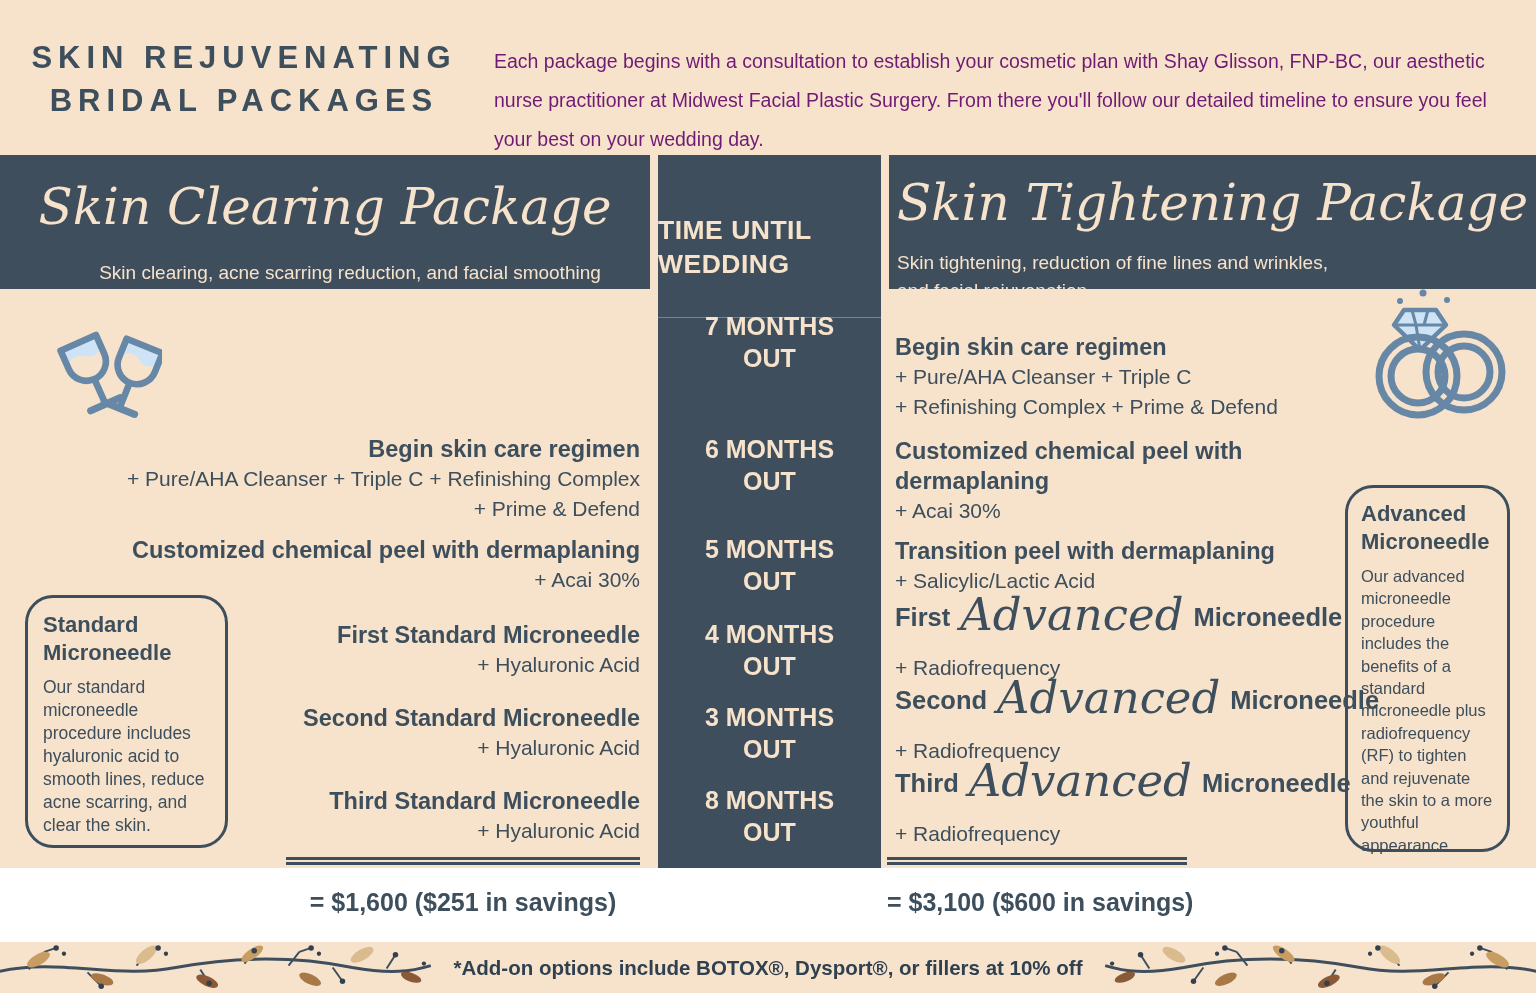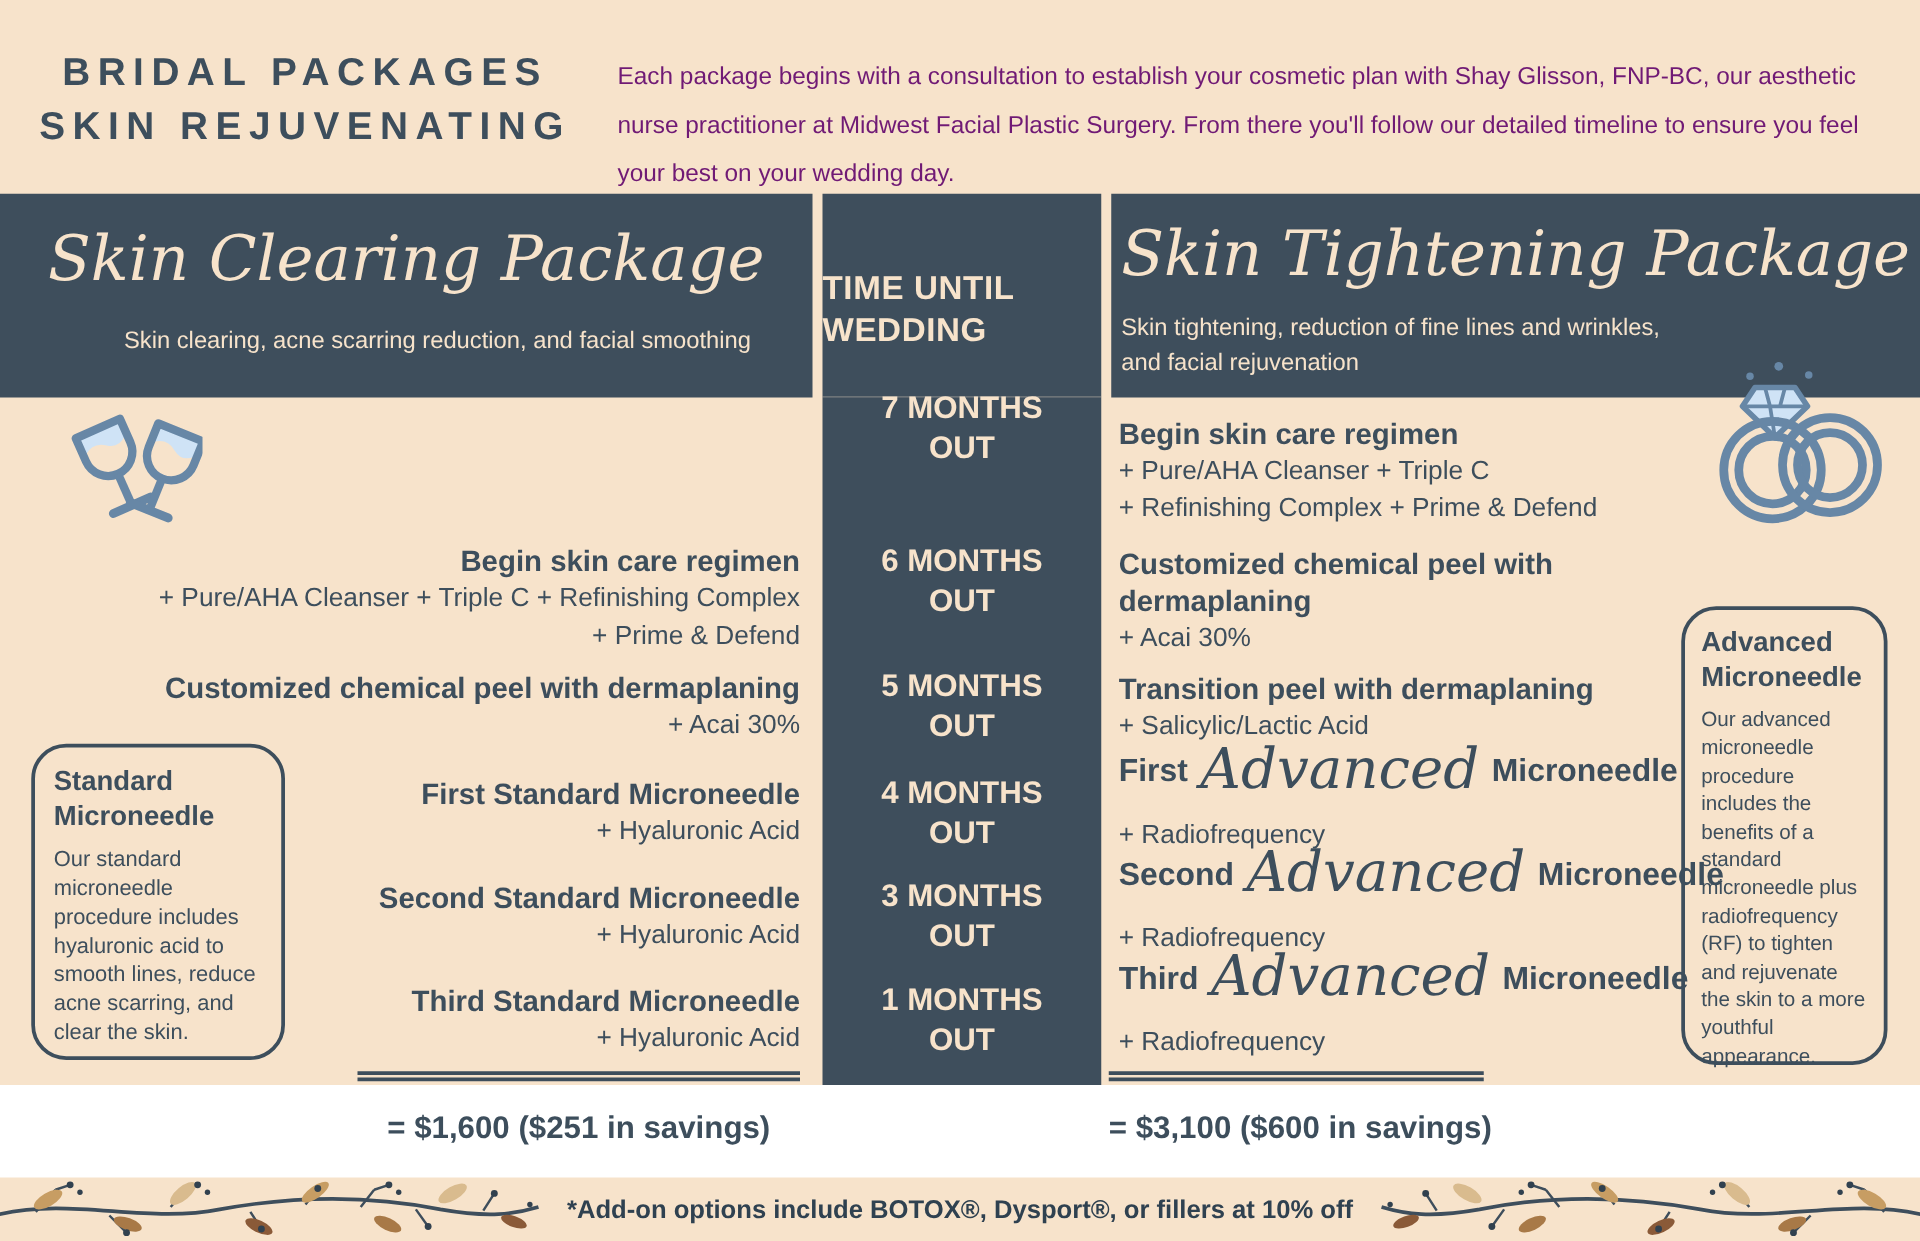--- a/index.html
+++ b/index.html
@@ -6,21 +6,21 @@
   .page{position:relative;width:1536px;height:993px;background:#ffffff;overflow:hidden;
         font-family:"Liberation Sans",sans-serif;color:#3d4e5c;}
   .cream-bg{position:absolute;left:0;top:0;width:1536px;height:868px;background:#f7e3cb;}
 
   
   .main-title{position:absolute;left:28px;top:36px;width:432px;text-align:center;
               font-weight:bold;font-size:31px;line-height:43px;letter-spacing:6px;color:#3d4e5c;}
   .intro{position:absolute;left:494px;top:22px;width:1020px;font-size:19.5px;line-height:39px;color:#701a75;}
 
   
-  .band{position:absolute;top:155px;height:163px;background:#3e4e5c;color:#f7e3cb;box-sizing:border-box;}
+  .band{position:absolute;top:155px;height:134px;background:#3e4e5c;color:#f7e3cb;box-sizing:border-box;}
   .band-left{left:0;width:650px;text-align:center;padding-top:6px;}
   .band-right{left:889px;width:647px;text-align:left;padding:2px 0 0 8px;}
   .script{font-family:"DejaVu Serif",cursive,serif;font-style:italic;font-weight:400;}
   .script-heading{font-size:50px;line-height:92px;white-space:nowrap;}
   .band-sub{font-size:19px;line-height:28px;}
   .band-left .band-sub{padding:6px 10px 0 60px;}
   .band-right .band-sub{padding-left:0;}
 
   
   .center-col{position:absolute;left:658px;top:155px;width:223px;height:713px;background:#3e4e5c;color:#f7e3cb;}
@@ -67,22 +67,22 @@
   .champagne{position:absolute;left:56px;top:330px;width:106px;height:112px;}
   .rings{position:absolute;left:1372px;top:284px;width:134px;height:138px;}
 </style>
 </head>
 <body>
 
 <div class="page">
   <div class="cream-bg"></div>
 
   <div class="main-title">
+    <div>SKIN REJUVENATING</div>
     <div>BRIDAL PACKAGES</div>
-    <div>SKIN REJUVENATING</div>
   </div>
   <p class="intro">Each package begins with a consultation to establish your cosmetic plan with Shay Glisson, FNP-BC, our aesthetic nurse practitioner at Midwest Facial Plastic Surgery. From there you'll follow our detailed timeline to ensure you feel your best on your wedding day.</p>
 
   <div class="band band-left">
     <div class="script script-heading">Skin Clearing Package</div>
     <div class="band-sub">Skin clearing, acne scarring reduction, and facial smoothing</div>
   </div>
 
   <div class="band band-right">
     <div class="script script-heading">Skin Tightening Package</div>
@@ -92,21 +92,21 @@
     </div>
   </div>
 
   <div class="center-col">
     <div class="timeline-header">TIME UNTIL WEDDING</div>
     <div class="slot" style="top:155px"><span>7 MONTHS OUT</span></div>
     <div class="slot" style="top:278px"><span>6 MONTHS OUT</span></div>
     <div class="slot" style="top:378px"><span>5 MONTHS OUT</span></div>
     <div class="slot" style="top:463px"><span>4 MONTHS OUT</span></div>
     <div class="slot" style="top:546px"><span>3 MONTHS OUT</span></div>
-    <div class="slot" style="top:629px"><span>1 MONTHS OUT</span></div>
+    <div class="slot" style="top:629px"><span>8 MONTHS OUT</span></div>
   </div>
 
   <svg class="champagne" viewBox="0 0 104 110">
     <g transform="rotate(-24 34 40)">
       <path d="M17,12 L51,12 L51,24 Q43,31 35,25 Q26,18 17,25 Z" fill="#cfe3f6"></path>
       <path d="M15,10 L53,10 L53,30 A19 19 0 0 1 15,30 Z" fill="none" stroke="#6787a6" stroke-width="6.5" stroke-linejoin="round"></path>
       <line x1="34" y1="49" x2="34" y2="73" stroke="#6787a6" stroke-width="6.5"></line>
       <line x1="18" y1="76" x2="50" y2="76" stroke="#6787a6" stroke-width="7" stroke-linecap="round"></line>
     </g>
     <g transform="translate(42,2) rotate(22 30 40)">

